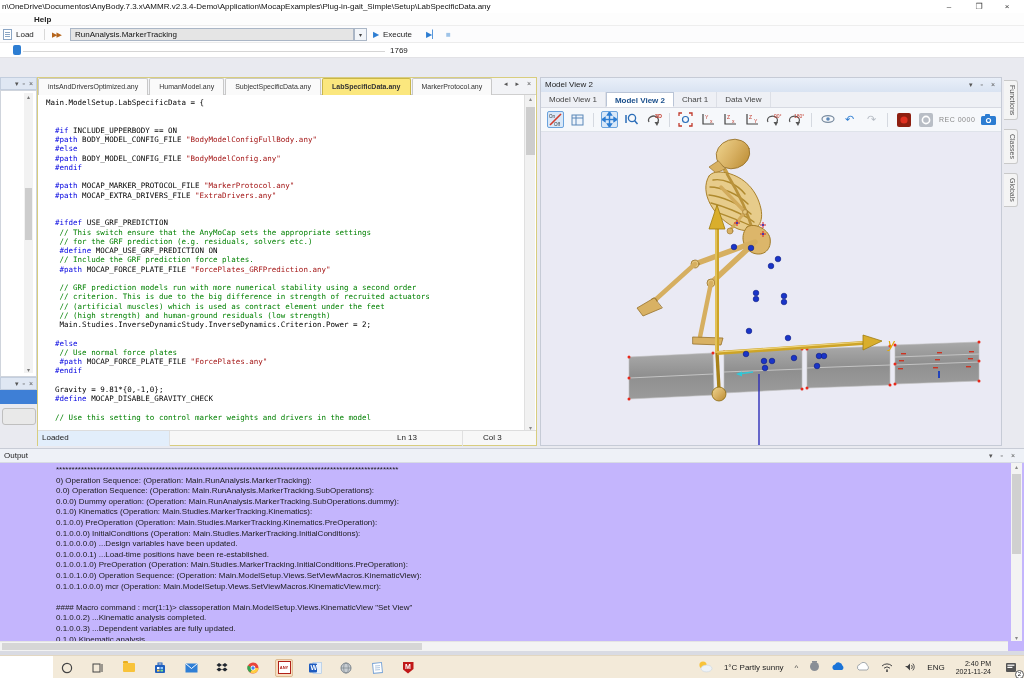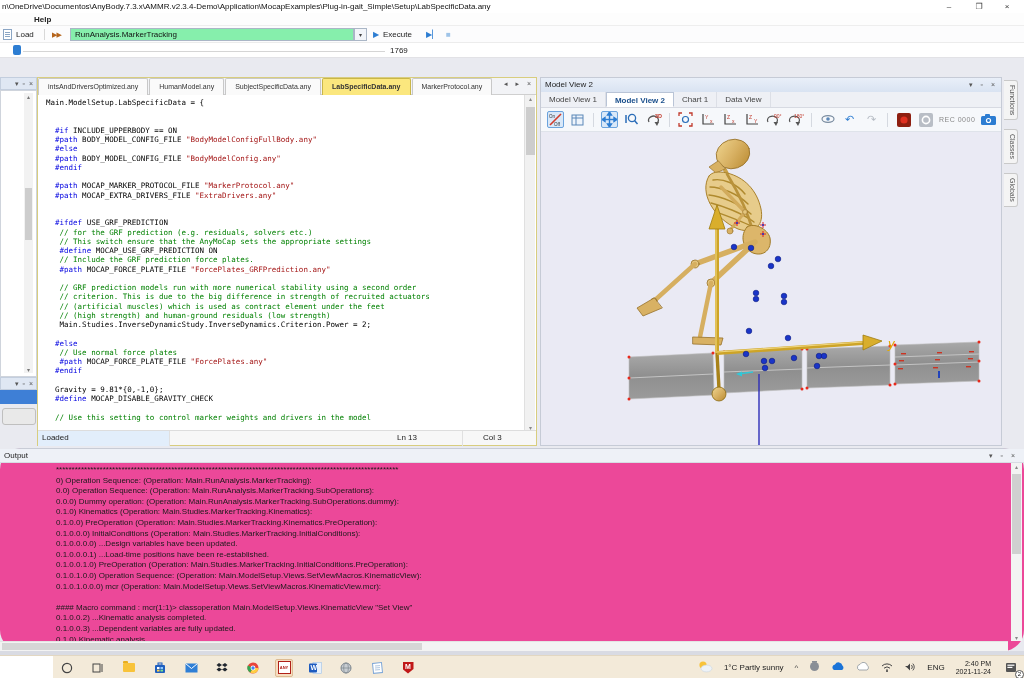--- a/index.html
+++ b/index.html
@@ -11,21 +11,21 @@
   .winbtn{position:absolute;top:0;width:26px;height:13px;text-align:center;font-size:8px;color:#333;line-height:13px;}
   #btn-min{right:62px;} #btn-restore{right:32px;} #btn-close{right:4px;}
   #menubar{left:0;top:13px;width:1024px;height:13px;background:#fdfdfd;border-bottom:1px solid #eee;font-size:8px;line-height:13px;color:#222;}
   #menu-help{position:absolute;left:30px;top:0;padding:0 4px;font-weight:bold;}
   #toolbar{left:0;top:26px;width:1024px;height:17px;background:#fcfcfd;border-bottom:1px solid #ececec;font-size:8px;color:#222;}
   #toolbar .item{position:absolute;top:0;height:17px;line-height:17px;}
   .icon-sheet{width:9px;height:11px;background:#fff;border:1px solid #8aa5c4;position:relative;}
   .icon-sheet::after{content:"";position:absolute;left:1px;top:2px;width:5px;height:1px;background:#8aa5c4;box-shadow:0 2px 0 #8aa5c4,0 4px 0 #8aa5c4;}
   .vsep{position:absolute;top:3px;width:1px;height:11px;background:#d8d8d8;}
   .dbl-play{font-size:7px;color:#b5651d;letter-spacing:-1px;}
-  #op-combo{position:absolute;left:70px;top:2px;width:284px;height:13px;background:#86efac;border:1px solid #aab6c6;font-size:8px;line-height:11px;padding-left:4px;color:#111;}
+  #op-combo{position:absolute;left:70px;top:2px;width:284px;height:13px;background:#e5e5e5;border:1px solid #aab6c6;font-size:8px;line-height:11px;padding-left:4px;color:#111;}
   #op-drop{position:absolute;left:354px;top:2px;width:13px;height:13px;border:1px solid #aab6c6;background:#f2f5f9;text-align:center;font-size:6px;line-height:12px;color:#444;}
   .play{color:#2d7dd2;font-size:8px;}
   #sliderrow{left:0;top:43px;width:1024px;height:15px;background:#fff;border-bottom:1px solid #e2e2e6;}
   #slider-thumb{position:absolute;left:13px;top:2px;width:8px;height:10px;background:#2d7dd2;border-radius:2px;}
   #slider-track{position:absolute;left:23px;top:8px;width:362px;height:1px;background:#d5d5d5;}
   #frame-num{position:absolute;left:390px;top:1px;font-size:8px;color:#222;line-height:13px;}
   
   #workspace{left:0;top:58px;width:1024px;height:390px;background:#e9eaf0;}
   
   #leftstrip{position:absolute;left:0;top:19px;width:37px;height:369px;}
@@ -64,21 +64,21 @@
   #mv-toolbar{position:absolute;left:0;top:30px;width:460px;height:24px;background:#f6f8fb;border-bottom:1px solid #dfe3ea;display:flex;align-items:center;padding-left:6px;gap:5px;}
   .ti{width:17px;height:17px;display:flex;align-items:center;justify-content:center;font-size:9px;position:relative;}
   .ti.sel{border:1px solid #6ba3dd;background:#d9e8f8;border-radius:2px;}
   .tsep{width:1px;height:14px;background:#d5d9e0;margin:0 2px;}
   #rec-label{font-size:7px;color:#8a8a8a;letter-spacing:.5px;}
   #viewport{position:absolute;left:0;top:54px;width:460px;height:313px;background:#eaeaf4;overflow:hidden;}
   
   #sidetabs{position:absolute;left:1004px;top:22px;width:18px;height:368px;}
   .vtab{writing-mode:vertical-rl;font-size:7px;color:#555;background:#f4f4f4;border:1px solid #c9c9c9;border-left:none;border-radius:0 3px 3px 0;padding:4px 1px;margin-bottom:9px;display:block;width:14px;}
   
-  #outputpane{left:0;top:448px;width:1024px;height:203px;background:#ec4899;border-top:1px solid #c8ccd6;border-radius:21px;}
+  #outputpane{left:0;top:448px;width:1024px;height:203px;background:#c4b5fd;border-top:1px solid #c8ccd6;}
   #out-hdr{position:absolute;left:0;top:0;width:1024px;height:14px;background:#eef1f7;border-bottom:1px solid #d8dce4;font-size:8px;color:#222;line-height:13px;padding-left:4px;}
   #out-hdr .icons{position:absolute;right:6px;top:0;font-size:7px;color:#555;letter-spacing:3px;}
   #out-body{position:absolute;left:0;top:14px;width:1008px;height:178px;overflow:hidden;padding:2px 0 0 56px;font-size:8px;color:#1a1a1a;}
   .ol{height:10.6px;line-height:10.6px;white-space:pre;}
   #oscroll{position:absolute;right:2px;top:14px;width:11px;height:178px;background:#f3f3f3;}
   #oscroll .a{position:absolute;left:0;width:11px;text-align:center;font-size:6px;color:#888;}
   #oscroll .thumb{position:absolute;left:1px;top:11px;width:9px;height:80px;background:#d0d0d0;}
   #ohscroll{position:absolute;left:0;bottom:0;width:1008px;height:10px;background:#f3f3f3;border-top:1px solid #e4e4e4;}
   #ohscroll .thumb{position:absolute;left:2px;top:1px;width:420px;height:7px;background:#d6d6d6;}
   
@@ -164,22 +164,22 @@
         <div class="cl"><span class="c-t">  </span><span class="c-k">#path</span><span class="c-t"> BODY_MODEL_CONFIG_FILE </span><span class="c-s">"BodyModelConfigFullBody.any"</span></div>
         <div class="cl"><span class="c-t">  </span><span class="c-k">#else</span></div>
         <div class="cl"><span class="c-t">  </span><span class="c-k">#path</span><span class="c-t"> BODY_MODEL_CONFIG_FILE </span><span class="c-s">"BodyModelConfig.any"</span></div>
         <div class="cl"><span class="c-t">  </span><span class="c-k">#endif</span></div>
         <div class="cl">&nbsp;</div>
         <div class="cl"><span class="c-t">  </span><span class="c-k">#path</span><span class="c-t"> MOCAP_MARKER_PROTOCOL_FILE </span><span class="c-s">"MarkerProtocol.any"</span></div>
         <div class="cl"><span class="c-t">  </span><span class="c-k">#path</span><span class="c-t"> MOCAP_EXTRA_DRIVERS_FILE </span><span class="c-s">"ExtraDrivers.any"</span></div>
         <div class="cl">&nbsp;</div>
         <div class="cl">&nbsp;</div>
         <div class="cl"><span class="c-t">  </span><span class="c-k">#ifdef</span><span class="c-t"> USE_GRF_PREDICTION</span></div>
+        <div class="cl"><span class="c-t">   </span><span class="c-c">// This switch ensure that the AnyMoCap sets the appropriate settings</span></div>
         <div class="cl"><span class="c-t">   </span><span class="c-c">// for the GRF prediction (e.g. residuals, solvers etc.)</span></div>
-        <div class="cl"><span class="c-t">   </span><span class="c-c">// This switch ensure that the AnyMoCap sets the appropriate settings</span></div>
         <div class="cl"><span class="c-t">   </span><span class="c-k">#define</span><span class="c-t"> MOCAP_USE_GRF_PREDICTION ON</span></div>
         <div class="cl"><span class="c-t">   </span><span class="c-c">// Include the GRF prediction force plates.</span></div>
         <div class="cl"><span class="c-t">   </span><span class="c-k">#path</span><span class="c-t"> MOCAP_FORCE_PLATE_FILE </span><span class="c-s">"ForcePlates_GRFPrediction.any"</span></div>
         <div class="cl">&nbsp;</div>
         <div class="cl"><span class="c-t">   </span><span class="c-c">// GRF prediction models run with more numerical stability using a second order</span></div>
         <div class="cl"><span class="c-t">   </span><span class="c-c">// criterion. This is due to the big difference in strength of recruited actuators</span></div>
         <div class="cl"><span class="c-t">   </span><span class="c-c">// (artificial muscles) which is used as contract element under the feet</span></div>
         <div class="cl"><span class="c-t">   </span><span class="c-c">// (high strength) and human-ground residuals (low strength)</span></div>
         <div class="cl"><span class="c-t">   </span><span class="c-t">Main.Studies.InverseDynamicStudy.InverseDynamics.Criterion.Power = 2;</span></div>
         <div class="cl">&nbsp;</div>

